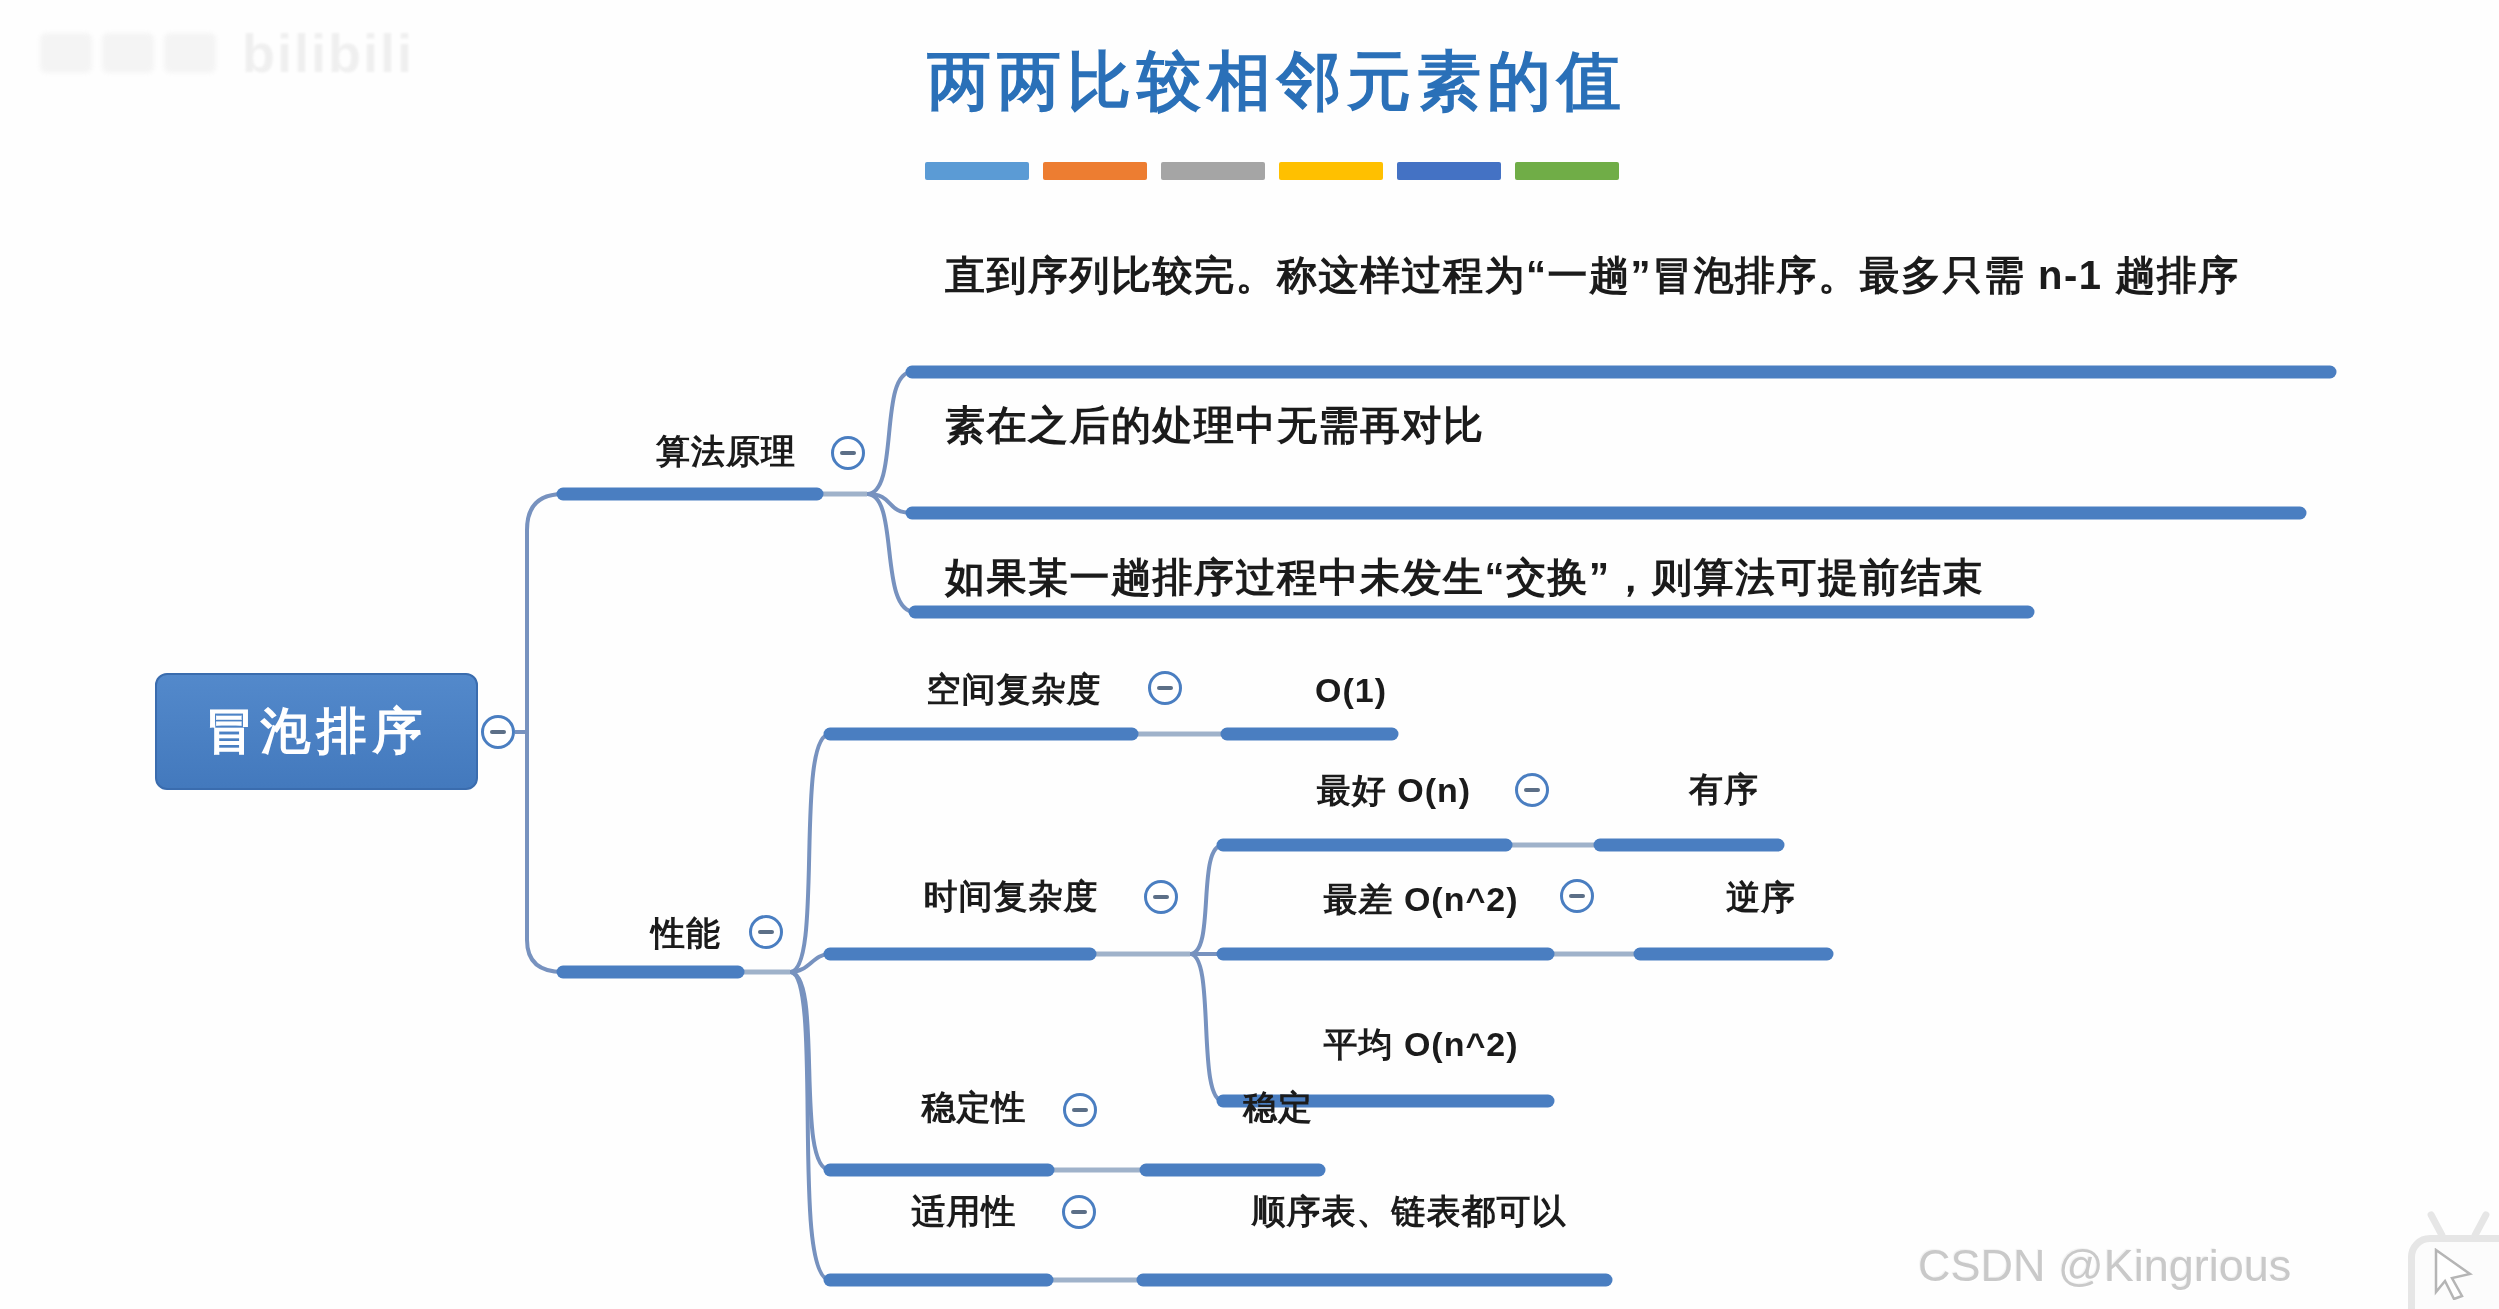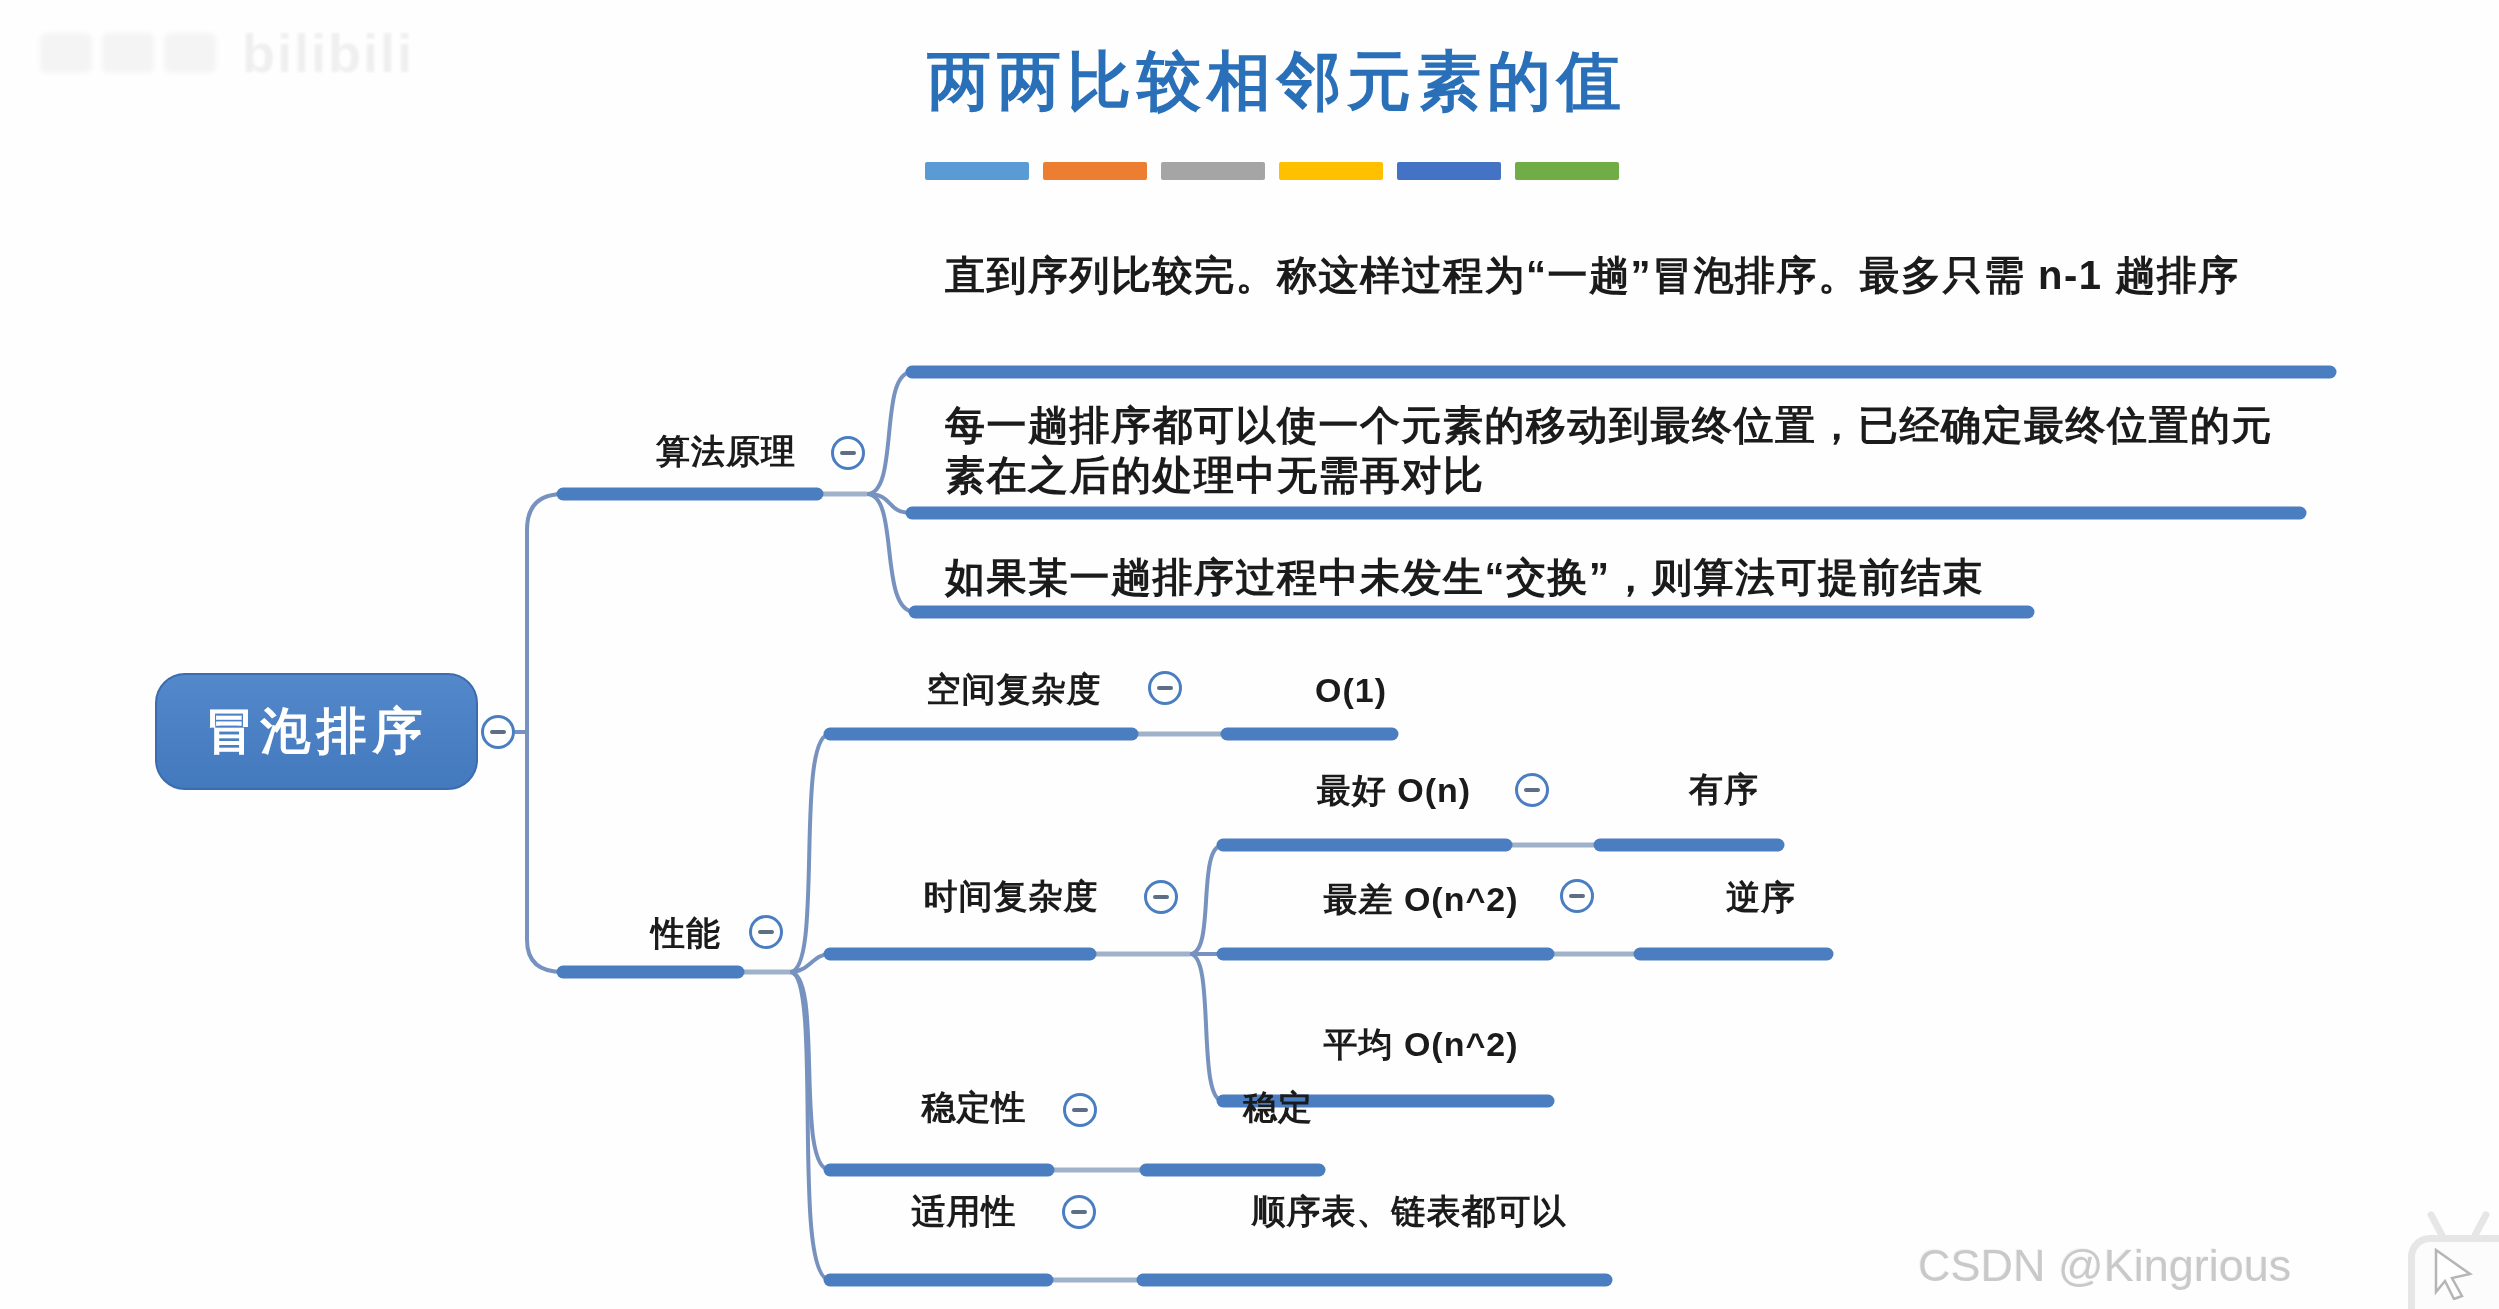--- a/index.html
+++ b/index.html
@@ -7,21 +7,21 @@
          font-family:"Liberation Sans","DejaVu Sans",sans-serif;}
   svg.links{position:absolute;left:0;top:0;z-index:1;}
   .page-title{position:absolute;left:1277px;top:38px;transform:translateX(-50%);
       font-size:64px;font-weight:800;color:#2a70b8;letter-spacing:6px;white-space:nowrap;z-index:3;}
   .divider{position:absolute;left:925px;top:162px;display:flex;gap:14px;z-index:3;}
   .divider .bar{width:104px;height:18px;border-radius:2px;}
   .node-label{position:absolute;transform:translate(-50%,-50%);font-size:34px;font-weight:700;
       color:#1b1b1b;white-space:nowrap;letter-spacing:1px;z-index:3;margin-left:36px;}
   .note{position:absolute;font-size:40px;font-weight:700;color:#1b1b1b;line-height:50px;
       white-space:nowrap;letter-spacing:1.5px;z-index:3;}
-  .root-node{position:absolute;left:155px;top:673px;width:323px;height:117px;border-radius:30px;
+  .root-node{position:absolute;left:155px;top:673px;width:323px;height:117px;border-radius:12px;
       background:linear-gradient(180deg,#5389cb 0%,#4379bd 100%);border:2px solid #3a6cae;
       box-sizing:border-box;display:flex;align-items:center;justify-content:center;z-index:3;}
   .root-node .root-text{font-size:50px;font-weight:700;color:#ffffff;letter-spacing:6px;white-space:nowrap;}
   .toggle{position:absolute;width:34px;height:34px;border:3px solid #4a7ec1;border-radius:50%;
       background:#ffffff;box-sizing:border-box;display:flex;align-items:center;justify-content:center;
       z-index:4;cursor:pointer;}
   .toggle .dash{width:16px;height:4px;background:#5c6f87;border-radius:2px;}
   .wm-topleft{position:absolute;left:40px;top:22px;display:flex;align-items:center;gap:26px;
       z-index:2;opacity:.55;}
   .wm-blur{display:flex;gap:10px;}
@@ -109,21 +109,20 @@
   <div class="root-node">
     <span class="root-text">冒泡排序</span>
   </div>
 
   <div class="node-label" style="left:690px;top:452px;">算法原理</div>
 
   <div class="note" style="left:945px;top:250px;">
     <div>直到序列比较完。称这样过程为“一趟”冒泡排序。最多只需 n-1 趟排序</div>
   </div>
   <div class="note" style="left:945px;top:400px;">
-    <div>每一趟排序都可以使一个元素的移动到最终位置，已经确定最终位置的元</div>
     <div>素在之后的处理中无需再对比</div>
   </div>
   <div class="note" style="left:945px;top:552px;">
     <div>如果某一趟排序过程中未发生“交换”，则算法可提前结束</div>
   </div>
 
   <div class="node-label" style="left:650px;top:934px;">性能</div>
 
   <div class="node-label" style="left:978px;top:690px;">空间复杂度</div>
   <div class="node-label" style="left:1315px;top:690px;">O(1)</div>

